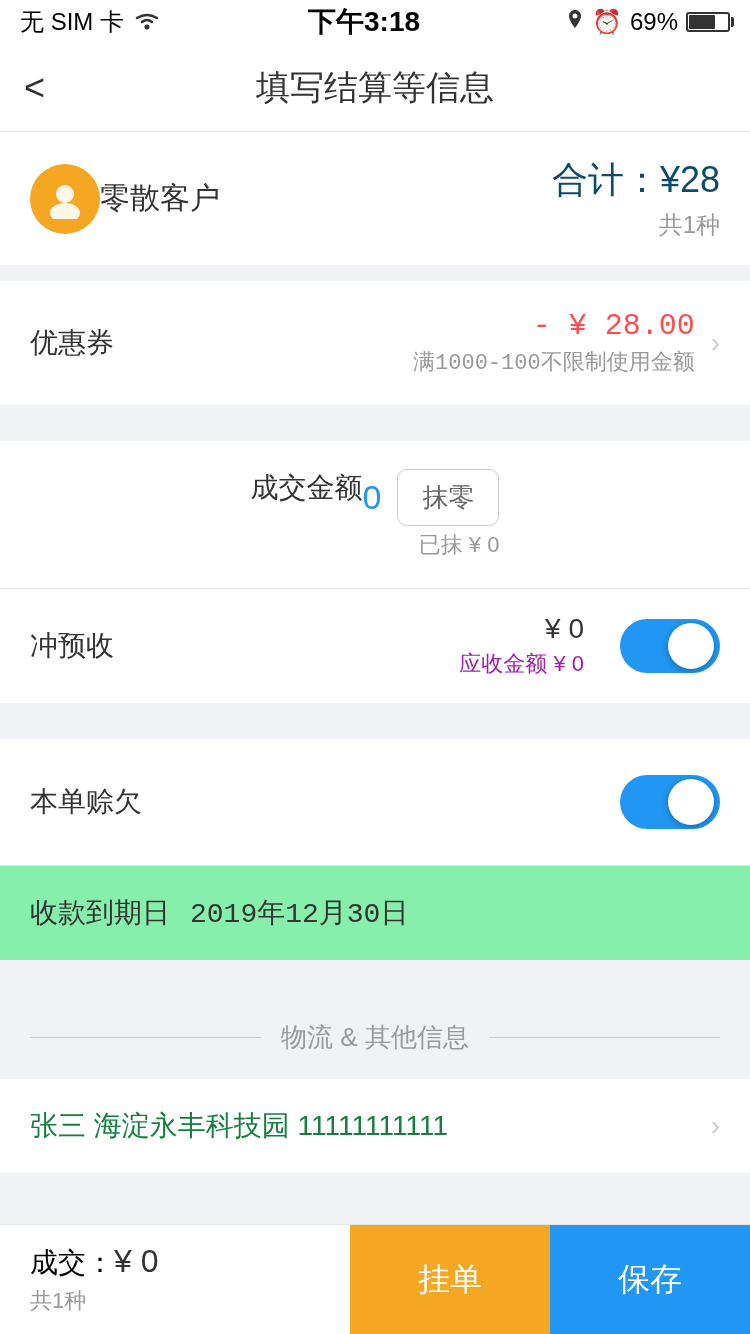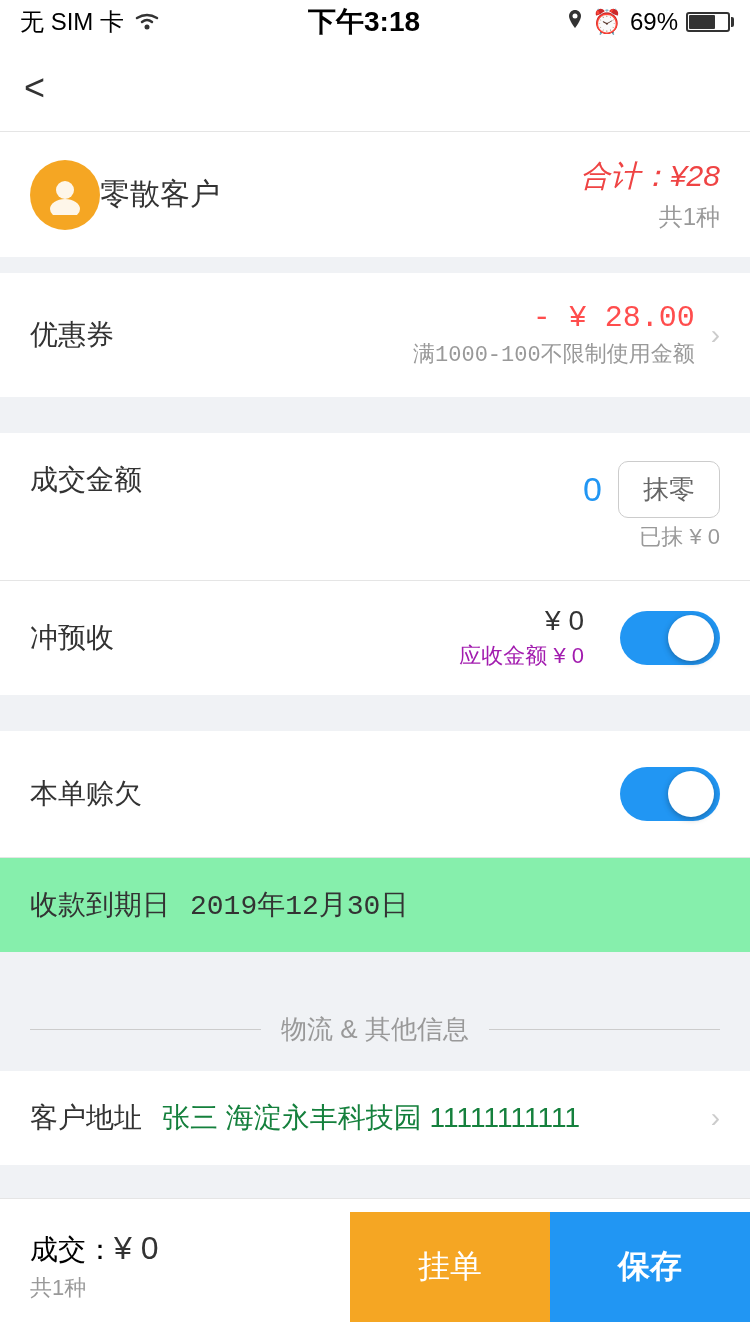--- a/index.html
+++ b/index.html
@@ -129,23 +129,22 @@
       height: 40px;
     }
     .customer-name {
       font-size: 30px;
       color: #333;
     }
     .customer-right {
       text-align: right;
     }
     .total-amount {
-      font-size: 30px;
-      color: #ef4444;
-      font-style: italic;
+      font-size: 36px;
+      color: #0c4a6e;
     }
     .total-count {
       font-size: 24px;
       color: #999;
       margin-top: 4px;
     }
 
     
     .row-item {
       display: flex;
@@ -186,21 +185,21 @@
     
     .section-sep {
       height: 20px;
       background: #f0f2f5;
     }
 
     
     .amount-row {
       display: flex;
       align-items: flex-start;
-      justify-content: space-between;
+      justify-content: center;
       padding: 28px 30px;
       background: #fff;
     }
     .amount-input-container {
       display: flex;
       align-items: center;
       gap: 16px;
     }
     .amount-value {
       font-size: 34px;
@@ -331,21 +330,21 @@
       color: #15803d;
       flex: 1;
     }
 
     
     .bottom-bar {
       position: fixed;
       bottom: 0;
       left: 0;
       width: 750px;
-      height: 136px;
+      height: 110px;
       background: #fff;
       display: flex;
       align-items: center;
       border-top: 1px solid #e5e5e5;
     }
     .bottom-summary {
       flex: 1;
       padding: 0 30px;
     }
     .bottom-deal-amount {
@@ -373,21 +372,21 @@
     .btn-save {
       width: 200px;
       height: 110px;
       background: #2196F3;
       display: flex;
       align-items: center;
       justify-content: center;
       font-size: 32px;
       color: #fff;
       cursor: pointer;
-      font-weight: 700;
+      font-weight: 400;
     }
   </style>
 </head>
 <body>
 
 <div class="status-bar">
   <div class="status-left">
     <span>无 SIM 卡</span>
     <span>
       <svg width="30" height="20" viewBox="0 0 30 20">
@@ -409,20 +408,21 @@
     <span>⏰</span>
     <span>69%</span>
     <span class="battery-icon">
       <span class="battery-fill"></span>
     </span>
   </div>
 </div>
 
 <div class="nav-bar">
   <span class="nav-back">&lt;</span>
+  <span class="nav-title">填写结算等信息</span>
 </div>
 
 <div class="content">
 
   <div class="card">
     <div class="customer-row">
       <div class="customer-left">
         <div class="customer-avatar">
           <svg class="avatar-icon" viewBox="0 0 40 40">
             <circle cx="20" cy="15" r="9" fill="#fff" opacity="0.9"></circle>
@@ -497,21 +497,20 @@
   <div class="section-sep"></div>
 
   <div class="logistics-section">
     <div class="logistics-line"></div>
     <span class="logistics-text">物流 &amp; 其他信息</span>
     <div class="logistics-line"></div>
   </div>
 
   <div class="card">
     <div class="address-row">
-      <span class="address-label">客户地址</span>
       <span class="address-value">张三 海淀永丰科技园 11111111111</span>
       <span class="chevron-right">›</span>
     </div>
   </div>
 
 </div>
 
 <div class="bottom-bar">
   <div class="bottom-summary">
     <div>

